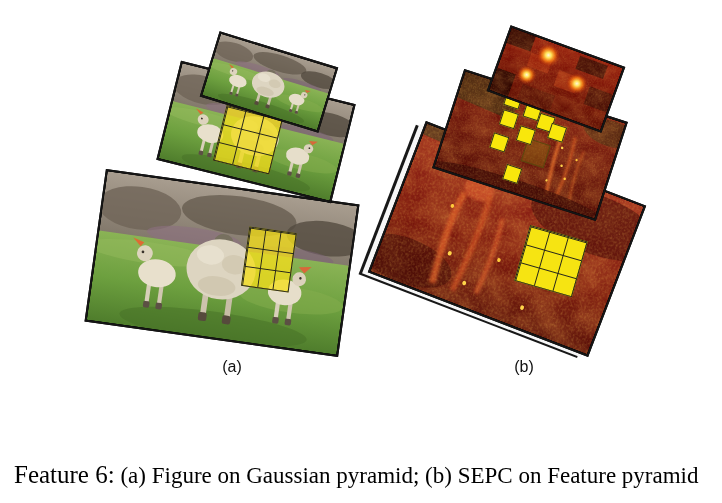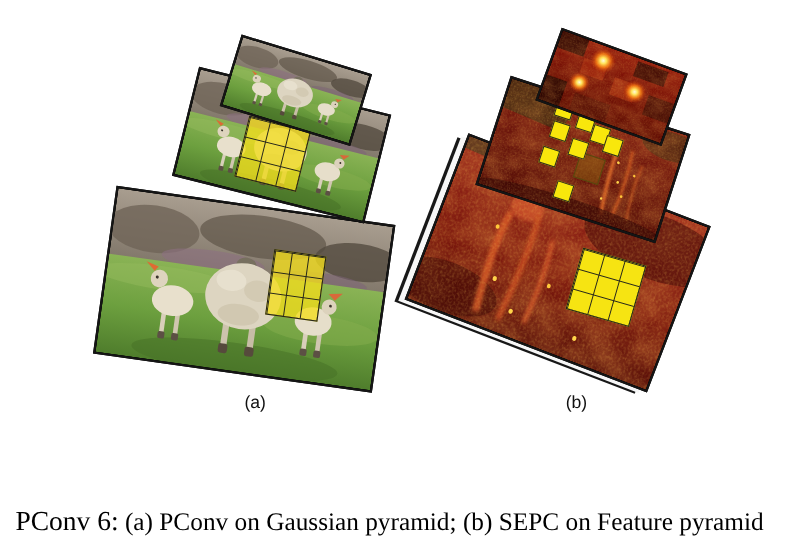--- a/index.html
+++ b/index.html
@@ -221,15 +221,15 @@
   </div>
   <div class="tile mp-small">
     <svg viewBox="0 0 240 140" preserveAspectRatio="none">
         <use href="#heatSmall"></use>
       </svg>
   </div>
 
   <div class="panel-label lab-a">(a)</div>
   <div class="panel-label lab-b">(b)</div>
 
-  <p class="caption"><span class="cap-label">PConv 6:</span> <span>(a) PConv on Gaussian pyramid; (b) SEPC on Feature pyramid</span></p>
+  <p class="caption"><span class="cap-label">Feature 6:</span> <span>(a) Figure on Gaussian pyramid; (b) SEPC on Feature pyramid</span></p>
 
 </div>
 
 </body></html>

